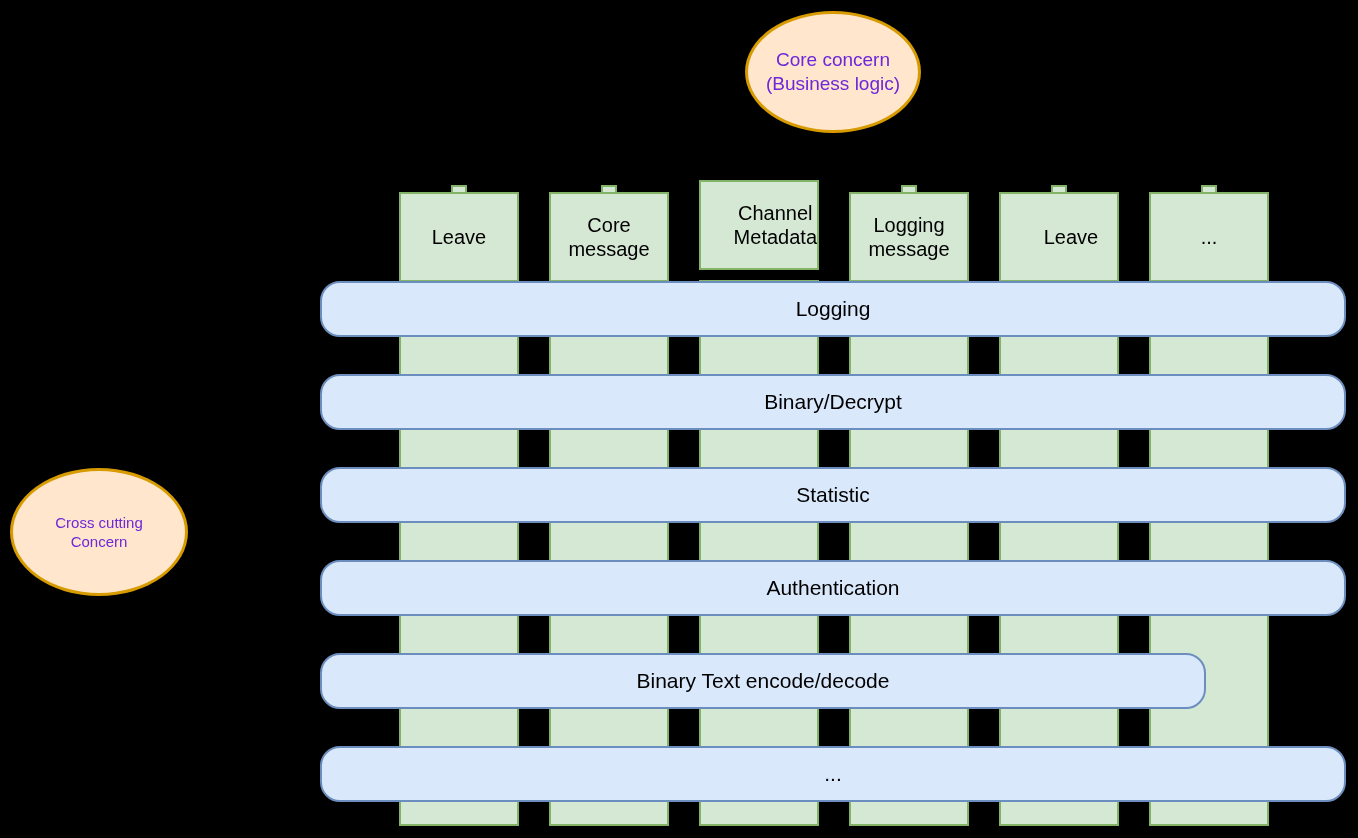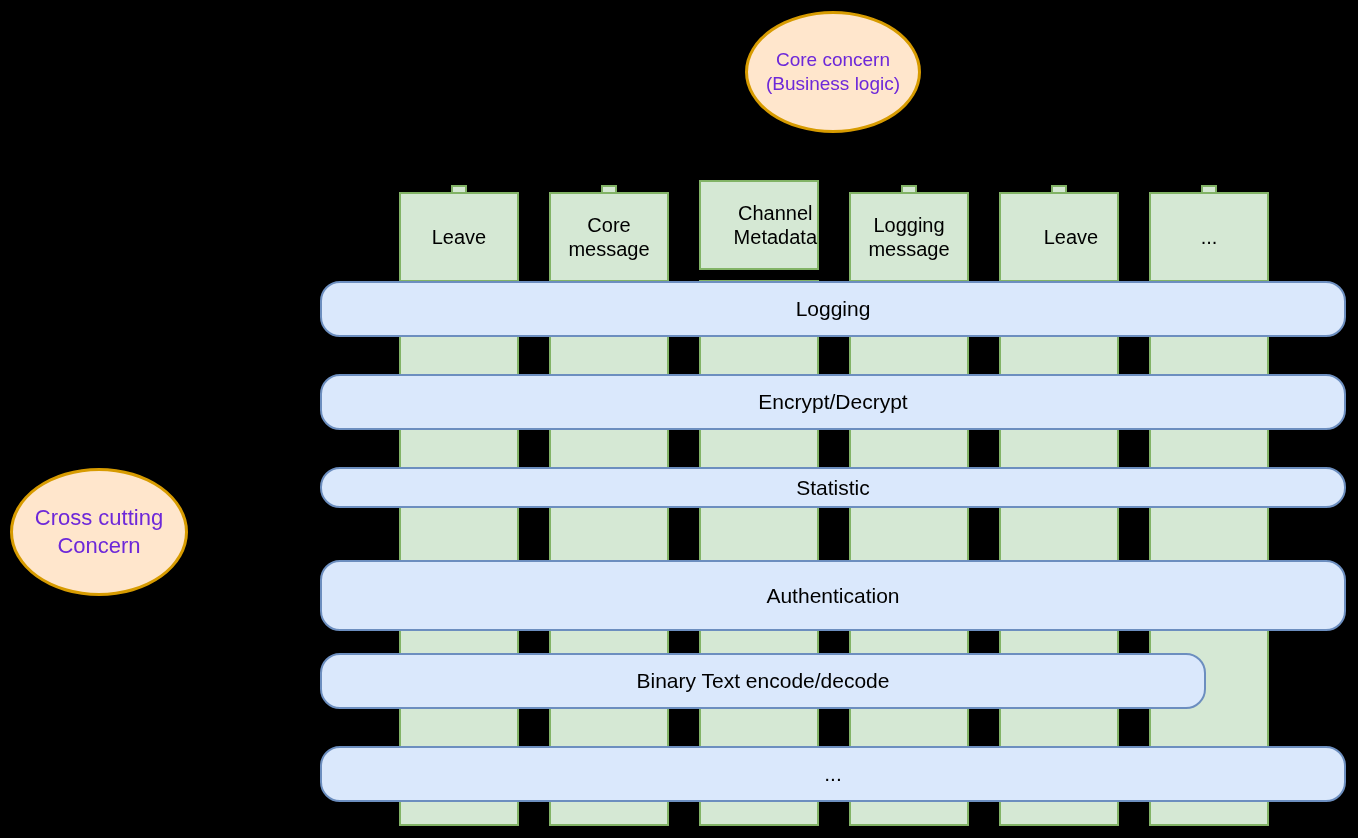--- a/index.html
+++ b/index.html
@@ -48,21 +48,21 @@
     font-size: 19px;
   }
 
   #cross-cutting {
     left: 10px;
     top: 468px;
     width: 178px;
     height: 128px;
     background: #ffe6cc;
     border: 3px solid #d79b00;
-    font-size: 22px;
+    font-size: 15px;
   }
 
   
   .col {
     position: absolute;
     width: 120px;
     background: #d5e8d4;
     border: 2px solid #82b366;
     box-sizing: border-box;
     z-index: 1;
@@ -154,26 +154,26 @@
         <span class="chtext">...</span>
       </div>
       <div class="col" style="left: 1149px; top: 280px; height: 546px;"></div>
     </div>
 
   <div id="bars-layer">
       <div class="bar" style="top: 281px; left: 320px; width: 1026px; height: 56px;">
         <span>Logging</span>
       </div>
       <div class="bar" style="top: 374px; left: 320px; width: 1026px; height: 56px;">
-        <span>Encrypt/Decrypt</span>
+        <span>Binary/Decrypt</span>
       </div>
-      <div class="bar" style="top: 467px; left: 320px; width: 1026px; height: 41px;">
+      <div class="bar" style="top: 467px; left: 320px; width: 1026px; height: 56px;">
         <span>Statistic</span>
       </div>
-      <div class="bar" style="top: 560px; left: 320px; width: 1026px; height: 71px;">
+      <div class="bar" style="top: 560px; left: 320px; width: 1026px; height: 56px;">
         <span>Authentication</span>
       </div>
       <div class="bar" style="top: 653px; left: 320px; width: 886px; height: 56px;">
         <span>Binary Text encode/decode</span>
       </div>
       <div class="bar" style="top: 746px; left: 320px; width: 1026px; height: 56px;">
         <span>...</span>
       </div>
     </div>
 

